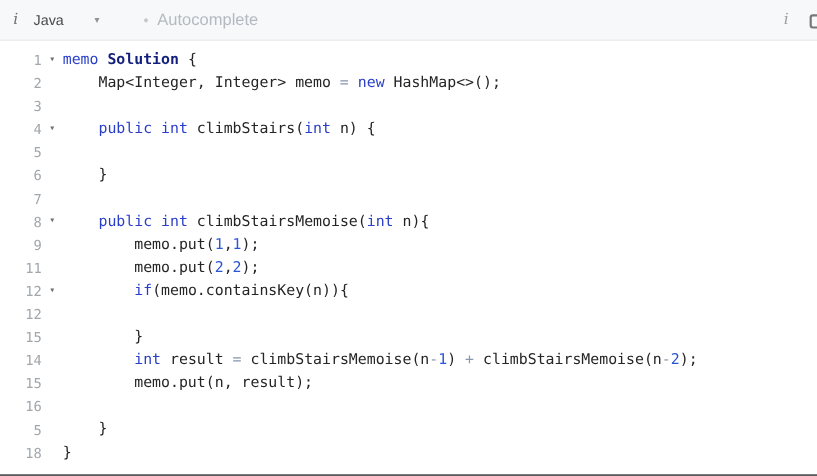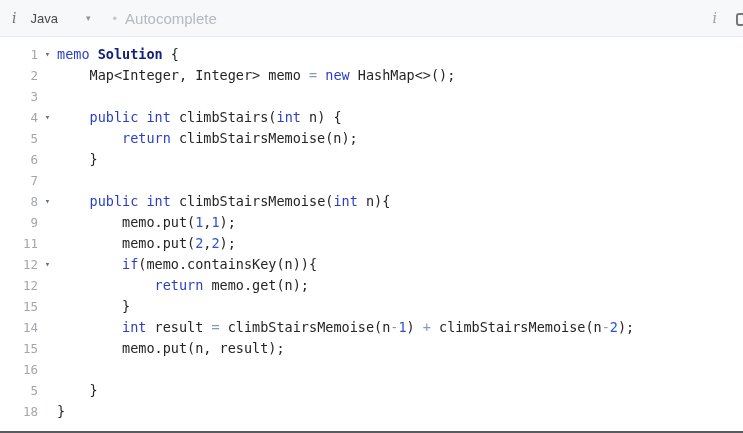--- a/index.html
+++ b/index.html
@@ -29,21 +29,21 @@
     font-style:italic;
     font-size:14px;
     color:#85898d;
     cursor:pointer;
   }
   .info-left { margin:0 14px 0 2px; color:#6e7276; }
   .info-right { margin-right:16px; color:#9b9fa3; }
   .lang-select {
     display:flex; align-items:center;
     cursor:pointer;
-    margin-right:22px;
+    margin-right:40px;
   }
   .lang-label { font-size:13px; color:var(--header_text); }
   .caret { font-size:9px; color:#8f9398; margin-left:28px; }
   .autocomplete { display:flex; align-items:center; gap:8px; cursor:pointer; }
   .dot { color:#c3c8cd; font-size:13px; line-height:1; }
   .ac-label { font-size:15px; color:var(--muted_text); }
   .spacer { flex:1; }
   .cropped-icon {
     position:absolute; right:-6px; top:13px;
     width:13px; height:13px;
@@ -128,21 +128,20 @@
           <span class="code"></span>
         </div>
         <div class="line">
           <span class="ln">4</span>
           <span class="fold">▾</span>
           <span class="code"><span class="tok-plain">    </span><span class="tok-keyword">public</span><span class="tok-plain"> </span><span class="tok-keyword">int</span><span class="tok-plain"> climbStairs(</span><span class="tok-keyword">int</span><span class="tok-plain"> n) {</span></span>
         </div>
         <div class="line">
           <span class="ln">5</span>
           <span class="fold"></span>
-          <span class="code"><span class="tok-plain">        </span><span class="tok-keyword">return</span><span class="tok-plain"> climbStairsMemoise(n);</span></span>
         </div>
         <div class="line">
           <span class="ln">6</span>
           <span class="fold"></span>
           <span class="code"><span class="tok-plain">    }</span></span>
         </div>
         <div class="line">
           <span class="ln">7</span>
           <span class="fold"></span>
           <span class="code"></span>
@@ -163,21 +162,20 @@
           <span class="code"><span class="tok-plain">        memo.put(</span><span class="tok-number">2</span><span class="tok-plain">,</span><span class="tok-number">2</span><span class="tok-plain">);</span></span>
         </div>
         <div class="line">
           <span class="ln">12</span>
           <span class="fold">▾</span>
           <span class="code"><span class="tok-plain">        </span><span class="tok-keyword">if</span><span class="tok-plain">(memo.containsKey(n)){</span></span>
         </div>
         <div class="line">
           <span class="ln">12</span>
           <span class="fold"></span>
-          <span class="code"><span class="tok-plain">            </span><span class="tok-keyword">return</span><span class="tok-plain"> memo.get(n);</span></span>
         </div>
         <div class="line">
           <span class="ln">15</span>
           <span class="fold"></span>
           <span class="code"><span class="tok-plain">        }</span></span>
         </div>
         <div class="line">
           <span class="ln">14</span>
           <span class="fold"></span>
           <span class="code"><span class="tok-plain">        </span><span class="tok-keyword">int</span><span class="tok-plain"> result </span><span class="tok-operator">=</span><span class="tok-plain"> climbStairsMemoise(n</span><span class="tok-operator">-</span><span class="tok-number">1</span><span class="tok-plain">) </span><span class="tok-operator">+</span><span class="tok-plain"> climbStairsMemoise(n</span><span class="tok-operator">-</span><span class="tok-number">2</span><span class="tok-plain">);</span></span>

